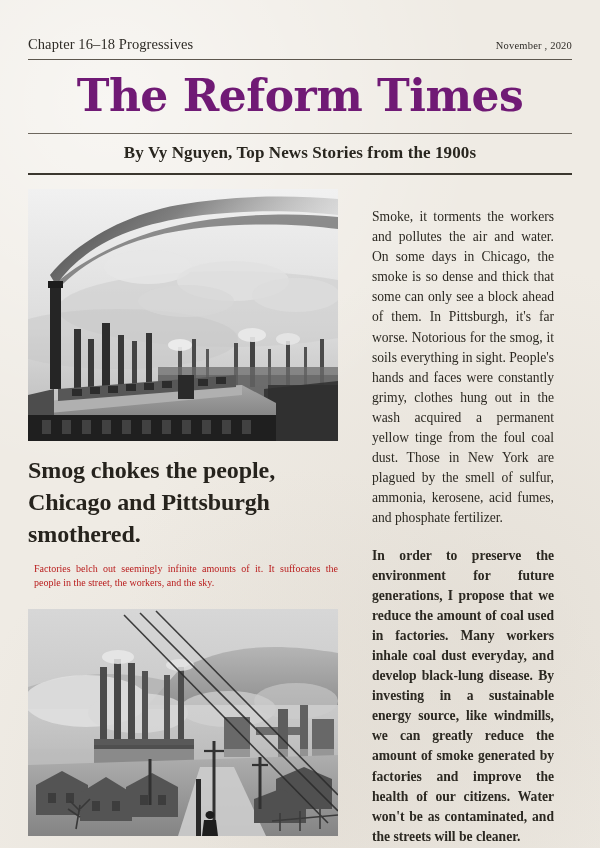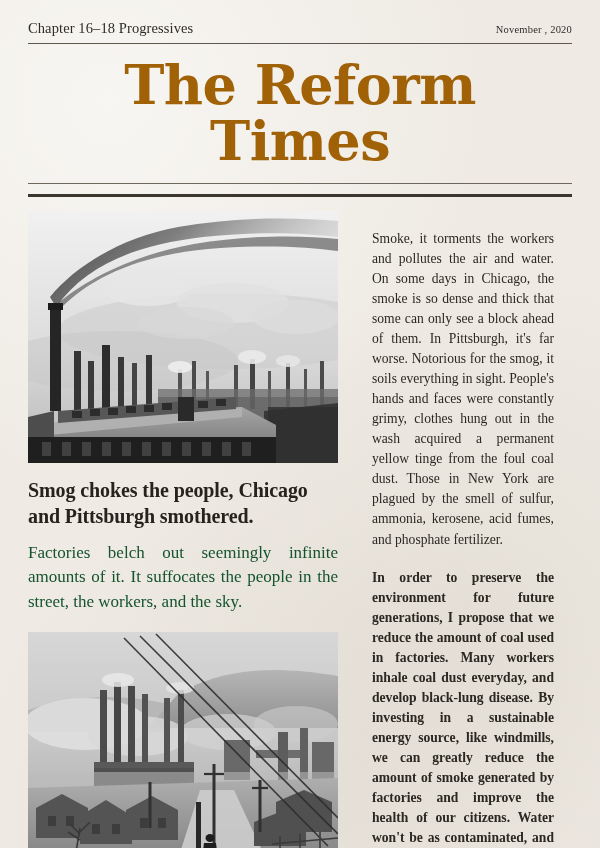--- a/index.html
+++ b/index.html
@@ -32,46 +32,46 @@
     padding: 0 28px;
     box-sizing: border-box;
     width: 600px;
   }
 
   
   .kicker-row {
     display: flex;
     align-items: baseline;
     justify-content: space-between;
-    padding-top: 20px;
+    padding-top: 36px;
   }
   .kicker {
     font-size: 14.5px;
     letter-spacing: 0.1px;
     color: #2f2c27;
   }
   .issue-date {
     font-size: 10.5px;
     color: #2f2c27;
     letter-spacing: 0.2px;
   }
   .rule-hair {
     height: 1px;
     background: #5d574e;
     margin-top: 6px;
   }
   .masthead-title {
     text-align: center;
     font-family: "DejaVu Serif", "Liberation Serif", serif;
     font-weight: 700;
-    font-size: 54px;
+    font-size: 44px;
     letter-spacing: -0.5px;
     line-height: 1.04;
     margin: 13px 0 0 0;
-    color: #a16207;
+    color: #701a75;
   }
   .rule-thin {
     height: 1px;
     background: #6d675e;
     margin-top: 14px;
   }
   .byline {
     text-align: center;
     font-weight: 700;
     font-size: 17px;
@@ -103,32 +103,32 @@
     filter: grayscale(100%);
   }
   .photo-top { height: 252px; }
   .photo-bottom { height: 227px; margin-top: 18px; }
 
   .photo svg { display: block; width: 100%; height: 100%; }
 
   
   .headline {
     font-weight: 700;
-    font-size: 20px;
+    font-size: 24px;
     line-height: 1.33;
     margin: 14px 0 0 0;
     letter-spacing: -0.1px;
     color: #26231d;
   }
   .standfirst {
-    font-size: 17px;
+    font-size: 10px;
     line-height: 1.44;
     text-align: justify;
-    margin: 11px 0 0 0;
-    color: #14532d;
+    margin: 11px 0 0 6px;
+    color: #b91c1c;
   }
   .body-par {
     font-size: 13.6px;
     line-height: 1.475;
     text-align: justify;
     text-justify: inter-word;
     margin: 18px;
     color: #2b2821;
     hyphens: none;
   }
@@ -143,20 +143,21 @@
 
   <div class="kicker-row">
     <div class="kicker">Chapter 16–18 Progressives</div>
     <div class="issue-date">November , 2020</div>
   </div>
   <div class="rule-hair"></div>
 
   <h1 class="masthead-title">The Reform Times</h1>
 
   <div class="rule-thin"></div>
+  <div class="byline">By Vy Nguyen, Top News Stories from the 1900s</div>
   <div class="rule-thick"></div>
 
   <div class="content">
 
     <div class="col-left">
 
       <div class="photo photo-top">
         <svg viewBox="0 0 310 252" preserveAspectRatio="none" aria-hidden="true">
           <defs>
             <linearGradient id="skyG" x1="0" y1="0" x2="0" y2="1">

